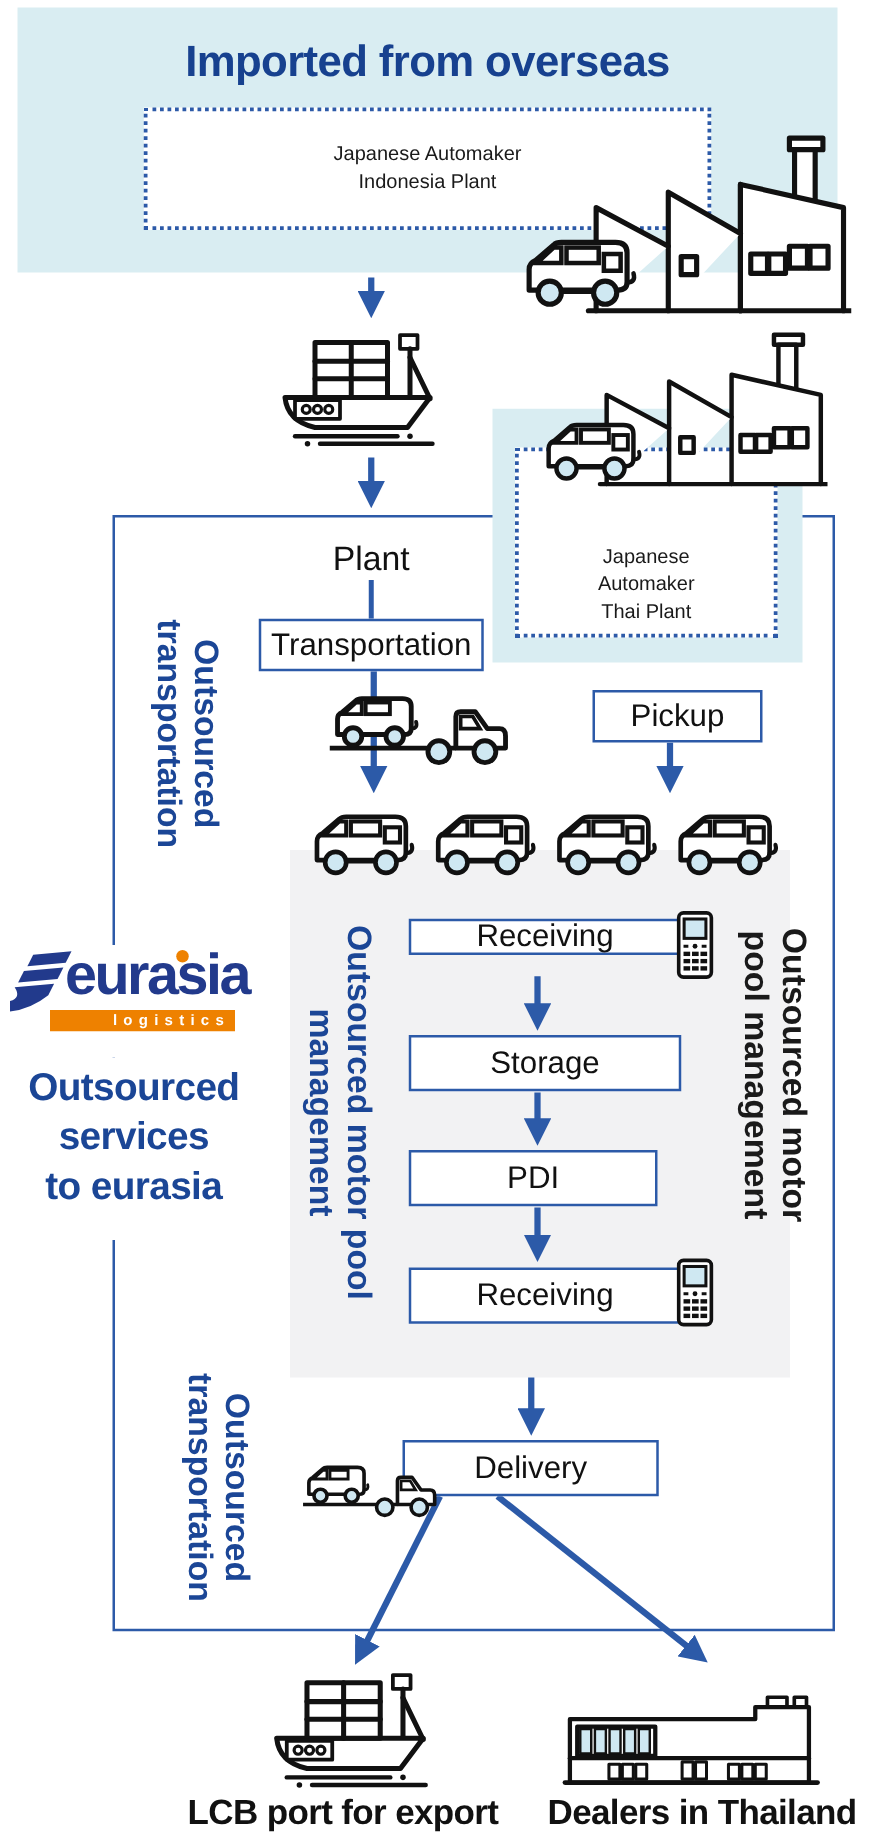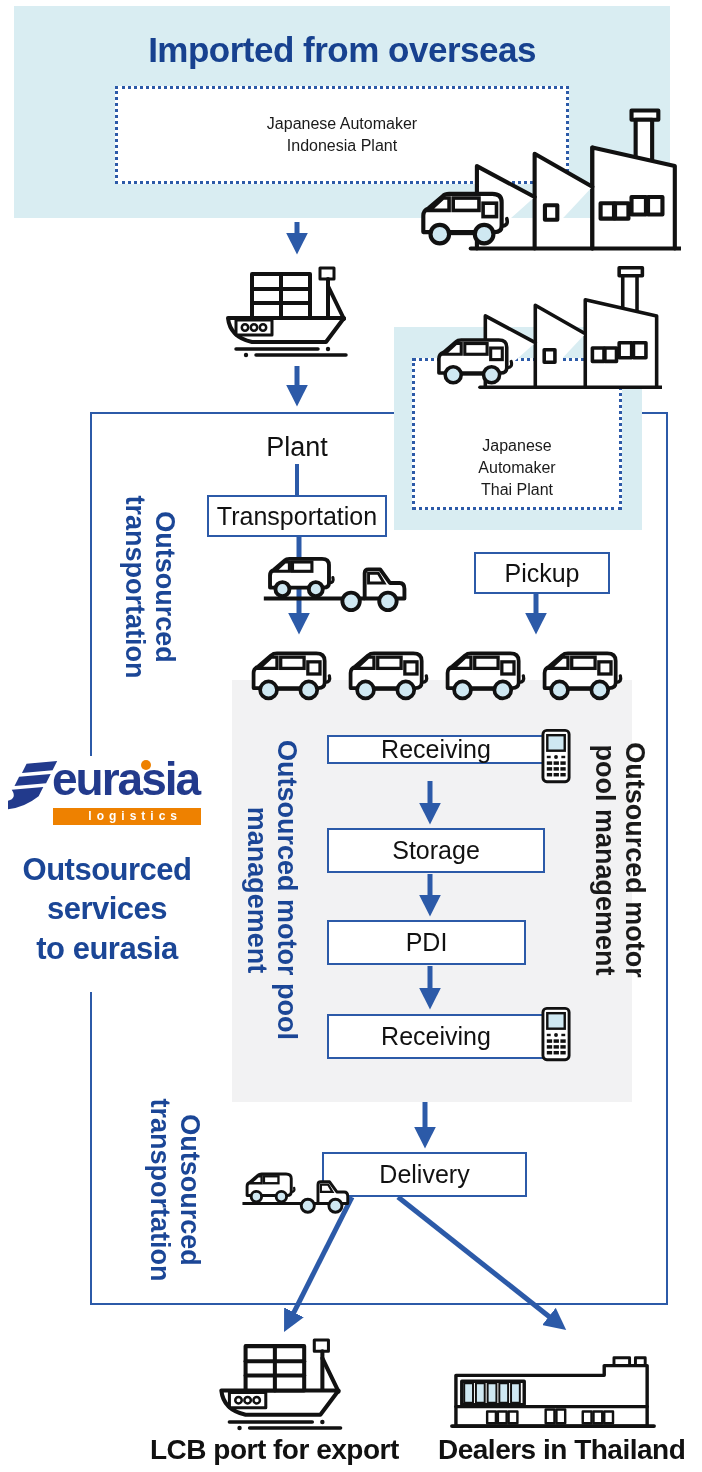--- a/index.html
+++ b/index.html
@@ -18,23 +18,23 @@
           transform:rotate(90deg);display:flex;align-items:center;justify-content:center;z-index:5;}
   .vlabel.blue{color:#1b4696;}
   .vlabel.ink{color:#1a1a1a;}
   .plain-label{font-size:27px;color:#111;text-align:center;z-index:5;}
   .caption{font-weight:bold;font-size:28px;color:#111;text-align:left;z-index:5;letter-spacing:-0.5px;}
   .services{font-weight:bold;font-size:31px;color:#1b4696;text-align:center;line-height:1.27;
             white-space:pre-line;background:#fff;z-index:3;padding-top:4px;letter-spacing:-0.5px;}
   .logo-block{background:#fff;z-index:3;}
   .logo-word{position:absolute;left:44px;top:-4px;font-size:46px;font-weight:bold;color:#223a8c;letter-spacing:-2px;}
   .logo-dot{position:absolute;left:133px;top:4px;width:10px;height:10px;border-radius:50%;background:#ee8100;z-index:4;}
-  .logo-bar{position:absolute;left:45px;top:52px;width:148px;height:17px;background:#ee8100;
+  .logo-bar{position:absolute;left:32px;top:52px;width:148px;height:17px;background:#ee8100;
             color:#fff;font-size:12px;font-weight:bold;letter-spacing:5px;text-align:right;
-            line-height:17px;padding-right:19px;box-sizing:border-box;}
+            line-height:17px;padding-right:4px;box-sizing:border-box;}
   svg{display:block;}
   .icon{z-index:5;}
   .z2{z-index:2;} .z3{z-index:3;}
   .arrows{z-index:4;pointer-events:none;}
 </style>
 </head>
 <body>
 
 <div class="canvas">
 

